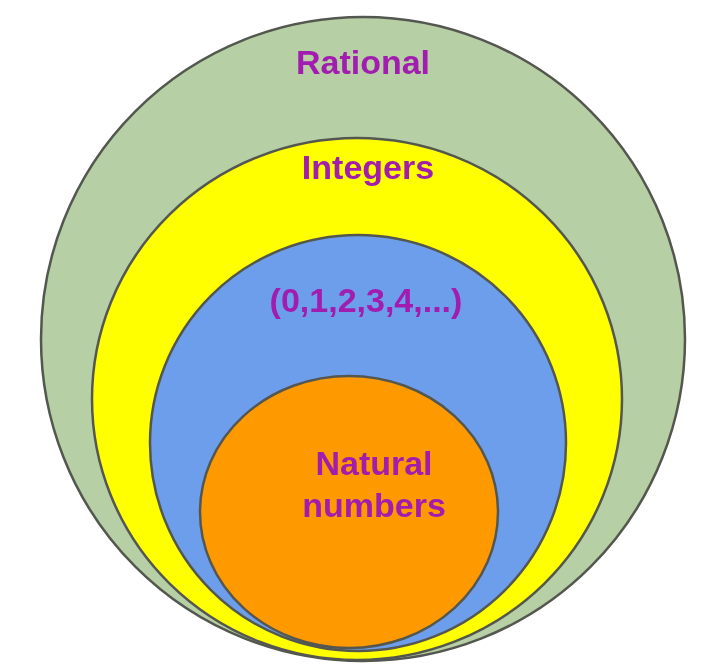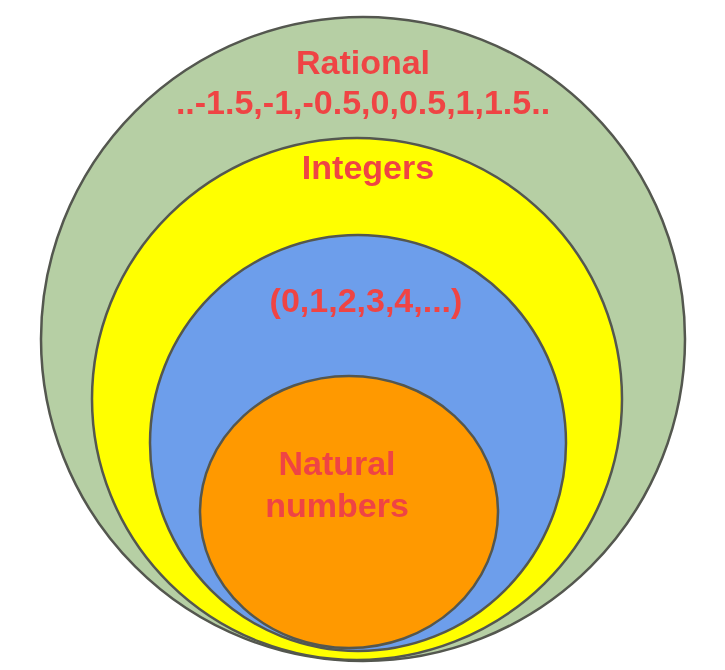--- a/index.html
+++ b/index.html
@@ -20,21 +20,21 @@
     left: 0;
     top: 0;
   }
   .circles-svg ellipse {
     stroke-width: 2.5;
   }
   .set-text {
     position: absolute;
     transform: translateX(-50%);
     text-align: center;
-    color: #ef4444;
+    color: #a21caf;
     font-weight: bold;
     font-size: 34px;
     line-height: 40px;
     white-space: nowrap;
   }
   .set-text .set-label { display: block; }
   .set-text .set-values { display: block; }
   .natural-text {
     line-height: 42px;
     white-space: normal;
@@ -50,28 +50,27 @@
     <g fill="none" stroke="#54574f">
       <ellipse cx="363" cy="339" rx="322" ry="322" fill="#b6cfa4"></ellipse>
       <ellipse cx="357" cy="399" rx="265" ry="261" fill="#ffff00"></ellipse>
       <ellipse cx="358" cy="443" rx="208" ry="208" fill="#6d9eeb"></ellipse>
       <ellipse cx="349" cy="512" rx="149" ry="136" fill="#ff9900"></ellipse>
     </g>
   </svg>
 
   <div class="set-text" style="left: 363px; top: 42px;">
     <span class="set-label">Rational</span>
-    <span class="set-values">..-1.5,-1,-0.5,0,0.5,1,1.5..</span>
   </div>
 
   <div class="set-text" style="left: 368px; top: 147px;">
     <span class="set-label">Integers</span>
   </div>
 
   <div class="set-text" style="left: 366px; top: 280px;">
     <span class="set-values">(0,1,2,3,4,...)</span>
   </div>
 
-  <div class="set-text natural-text" style="left: 337px; top: 442px;">
+  <div class="set-text natural-text" style="left: 374px; top: 442px;">
     <span class="set-label">Natural numbers</span>
   </div>
 
 </div>
 
 </body></html>

